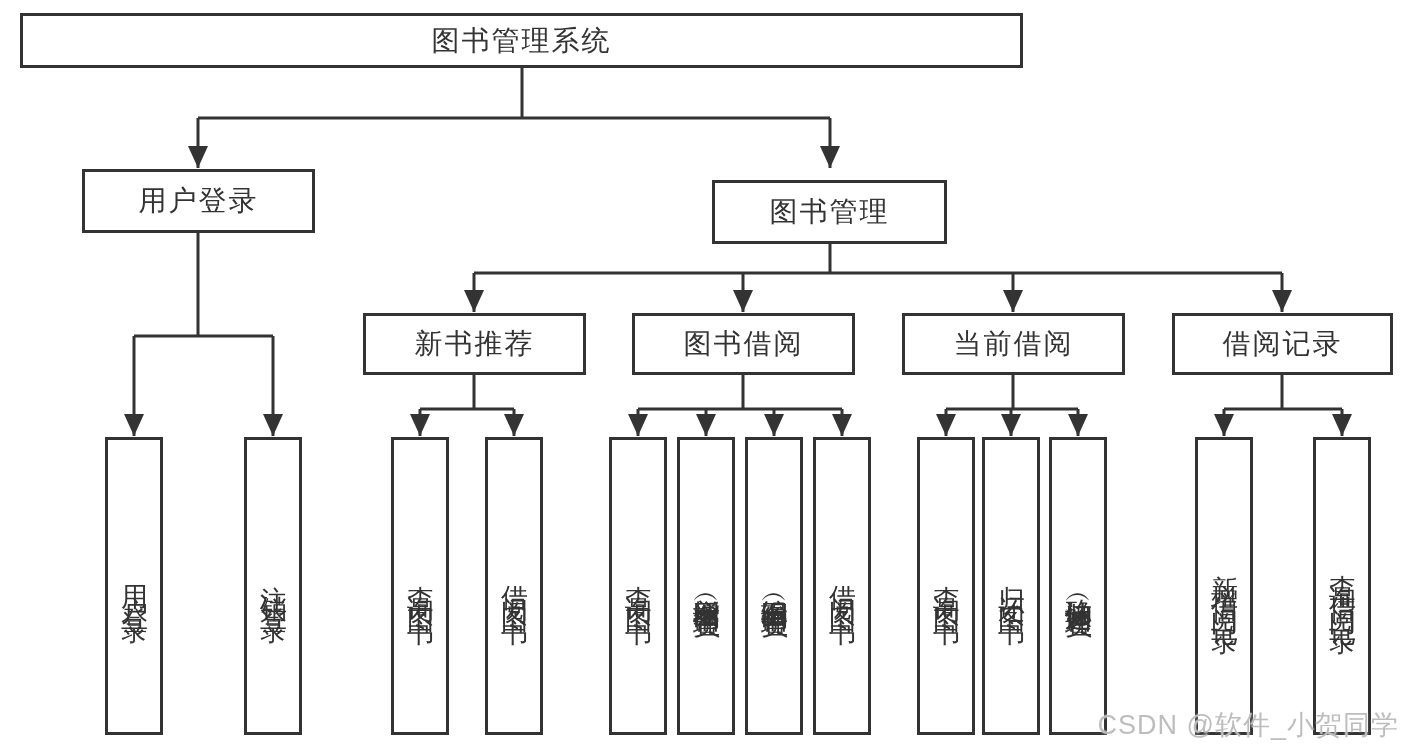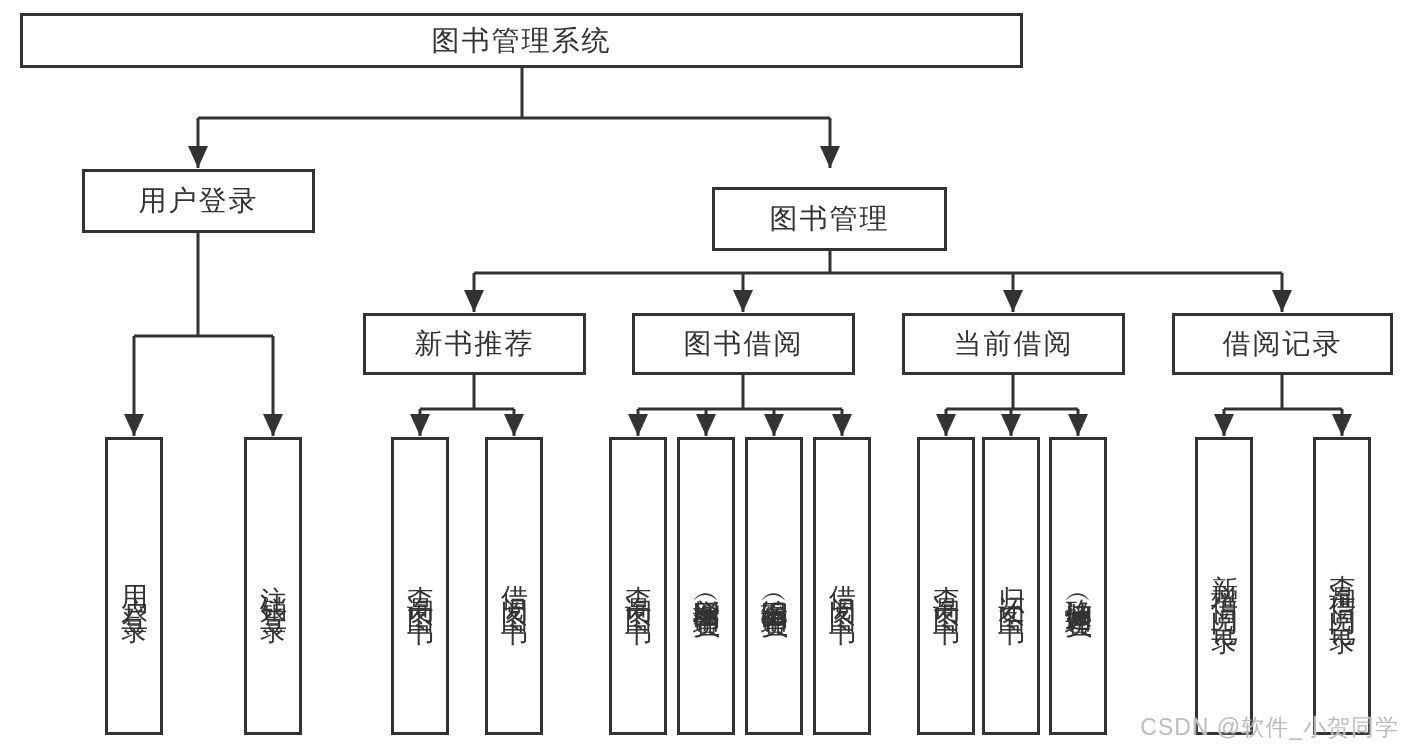--- a/index.html
+++ b/index.html
@@ -35,21 +35,21 @@
     font-size: 27px;
     letter-spacing: 11px;
     color: #333333;
     line-height: 1;
   }
   .v-label.long { letter-spacing: 2px; }
   .watermark {
     position: absolute;
     right: 6px;
     bottom: 4px;
-    font-size: 23px;
+    font-size: 27px;
     color: rgba(185,185,185,0.95);
     text-shadow: 0 0 2px #ffffff;
     letter-spacing: 1px;
     z-index: 5;
     white-space: nowrap;
   }
 </style>
 </head>
 <body>
 
@@ -96,21 +96,21 @@
     <line class="wire" x1="1342" y1="409" x2="1342" y2="436" marker-end="url(#arrow)"></line>
   </svg>
 
   <div class="node" style="left:20px; top:13px; width:1003px; height:55px;">
     <span class="h-label">图书管理系统</span>
   </div>
 
   <div class="node" style="left:82px; top:169px; width:233px; height:64px;">
     <span class="h-label">用户登录</span>
   </div>
-  <div class="node" style="left:712px; top:187px; width:235px; height:64px;font-family:Liberation Serif, serif;">
+  <div class="node" style="left:712px; top:180px; width:235px; height:64px;font-family:Liberation Serif, serif;">
     <span class="h-label">图书管理</span>
   </div>
 
   <div class="node" style="left:363px; top:313px; width:223px; height:62px;justify-content:center;">
     <span class="h-label">新书推荐</span>
   </div>
   <div class="node" style="left:632px; top:313px; width:223px; height:62px;align-items:center;">
     <span class="h-label">图书借阅</span>
   </div>
   <div class="node" style="left:902px; top:313px; width:223px; height:62px;">

